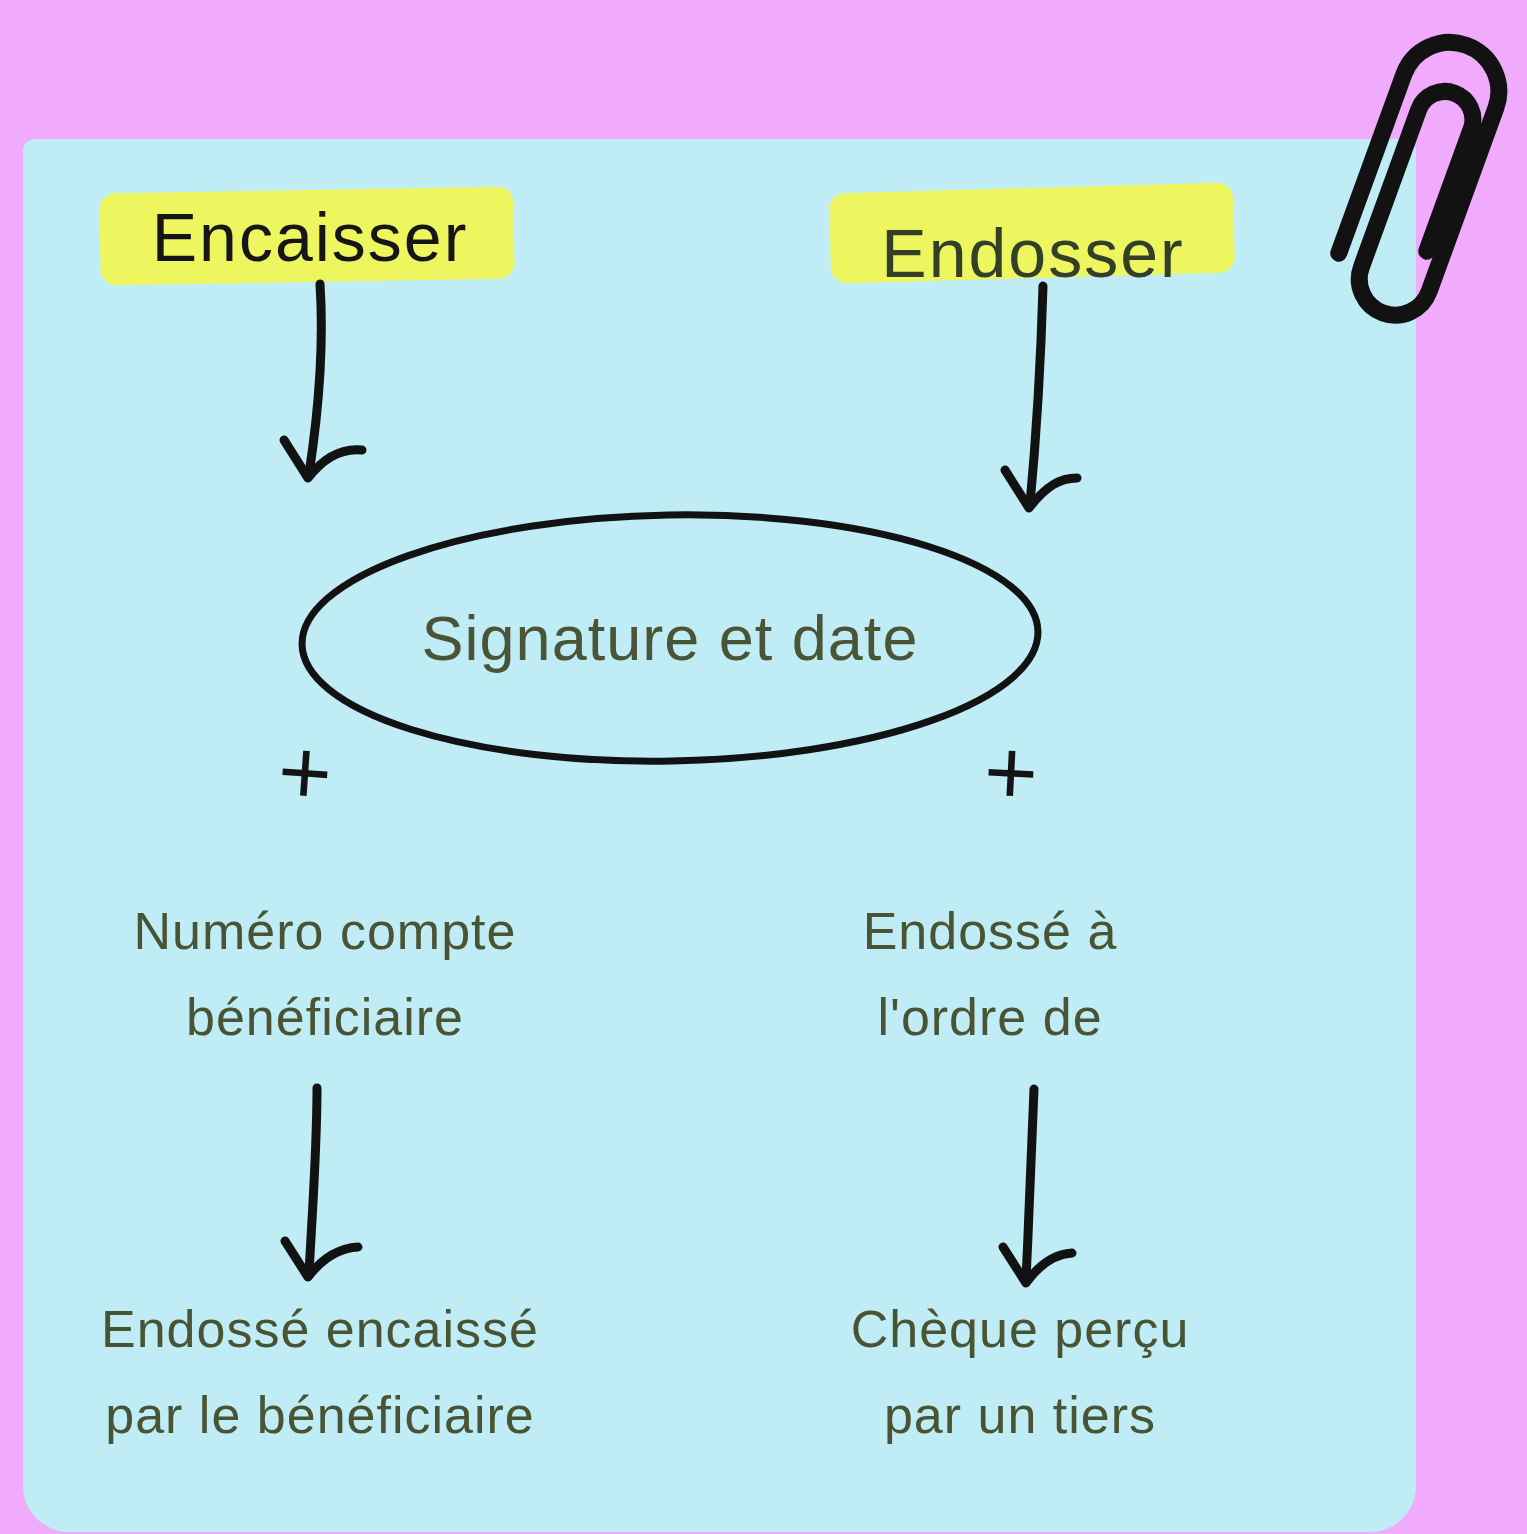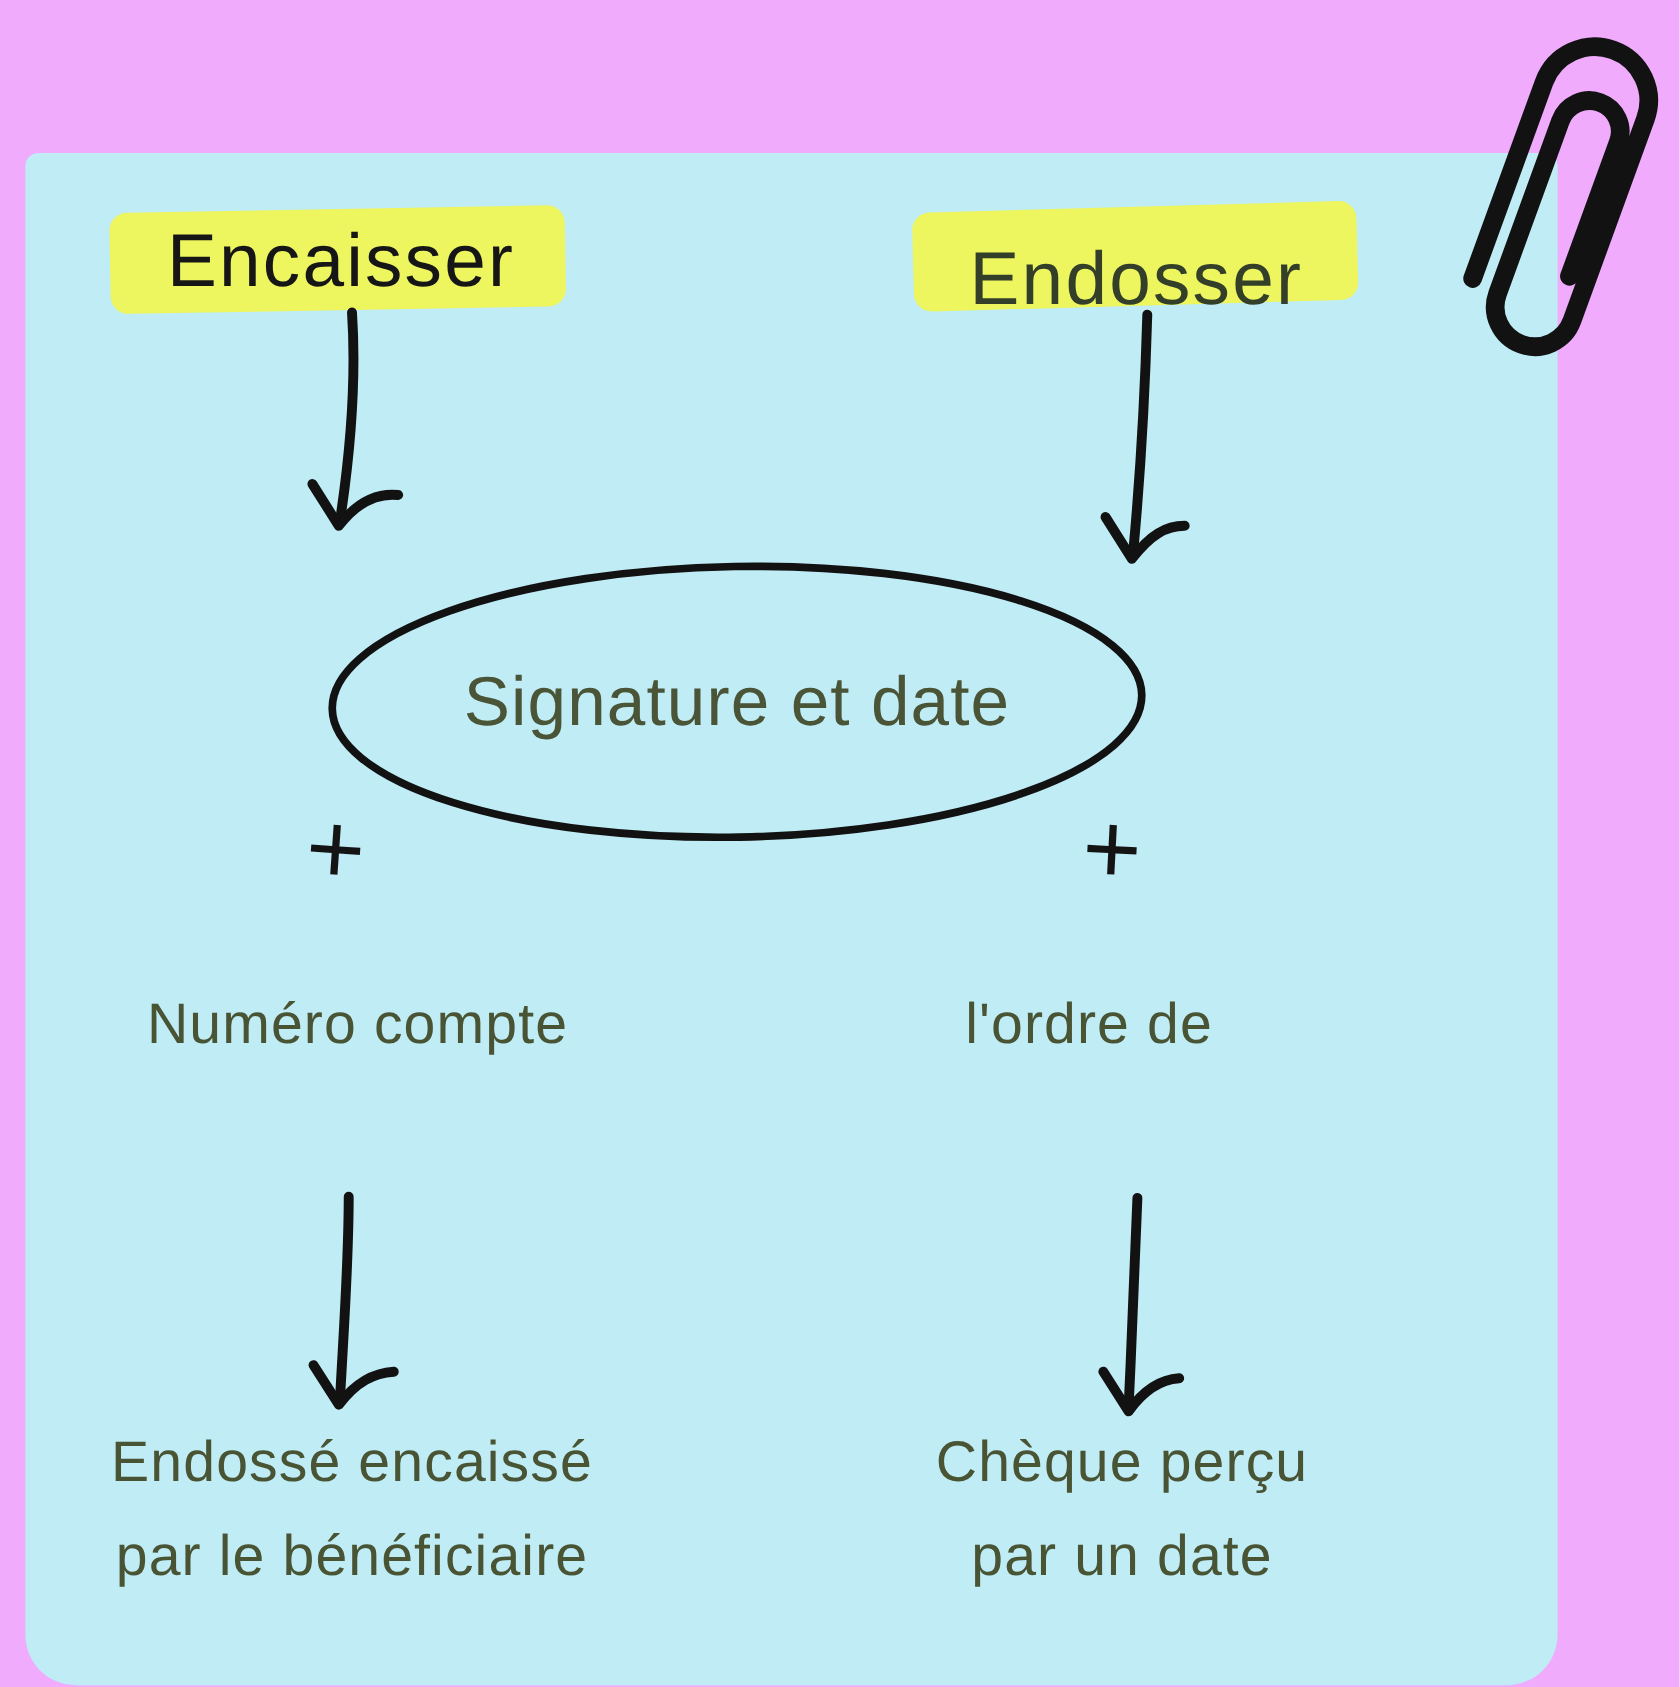--- a/index.html
+++ b/index.html
@@ -57,32 +57,34 @@
   <div class="title title-left">Encaisser</div>
   <div class="title title-right">Endosser</div>
 
   <div class="ellipse-label">Signature et date</div>
 
   <div class="plus plus-left">+</div>
   <div class="plus plus-right">+</div>
 
   <div class="step step-l2">
     <span>Numéro compte</span>
+    <span>bénéficiaire</span>
   </div>
   <div class="step step-r2">
+    <span>Endossé à</span>
     <span>l'ordre de</span>
   </div>
 
   <div class="step step-l3">
     <span>Endossé encaissé</span>
     <span>par le bénéficiaire</span>
   </div>
   <div class="step step-r3">
     <span>Chèque perçu</span>
-    <span>par un date</span>
+    <span>par un tiers</span>
   </div>
 
   <svg class="overlay" viewBox="0 0 1527 1534">
 
     <ellipse class="ink" cx="670" cy="638" rx="368" ry="123" stroke-width="7" transform="rotate(-1 670 638)"></ellipse>
 
     <g>
       <path class="ink" stroke-width="9" d="M 320 284 C 324 345, 318 415, 309 474"></path>
       <path class="ink" stroke-width="9" d="M 284 440 L 308 478 C 325 456, 343 448, 362 450"></path>
     </g>

